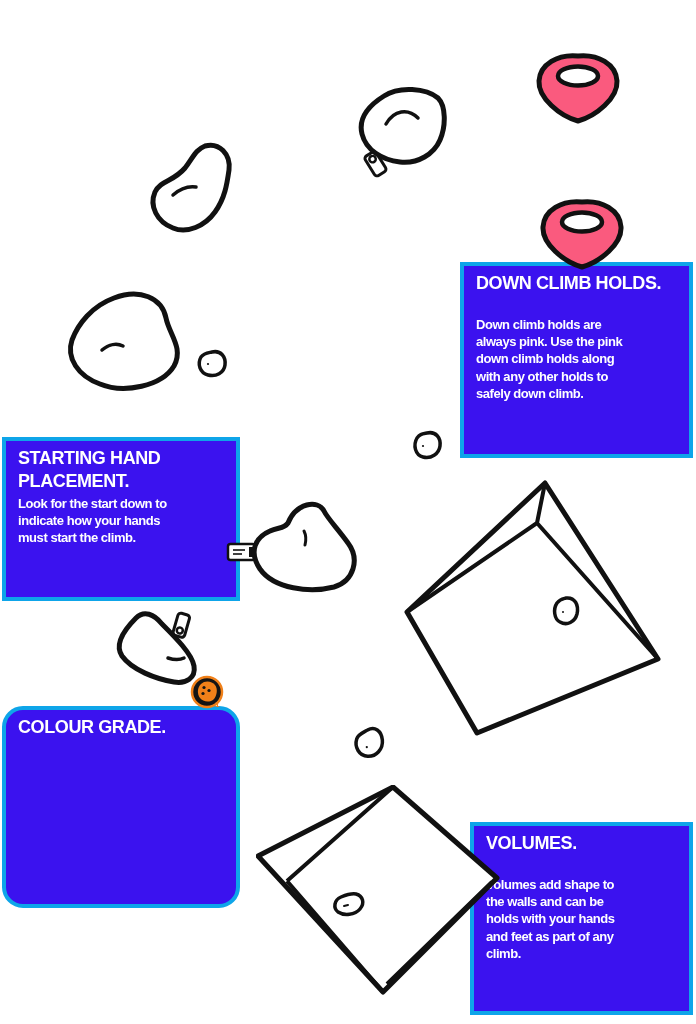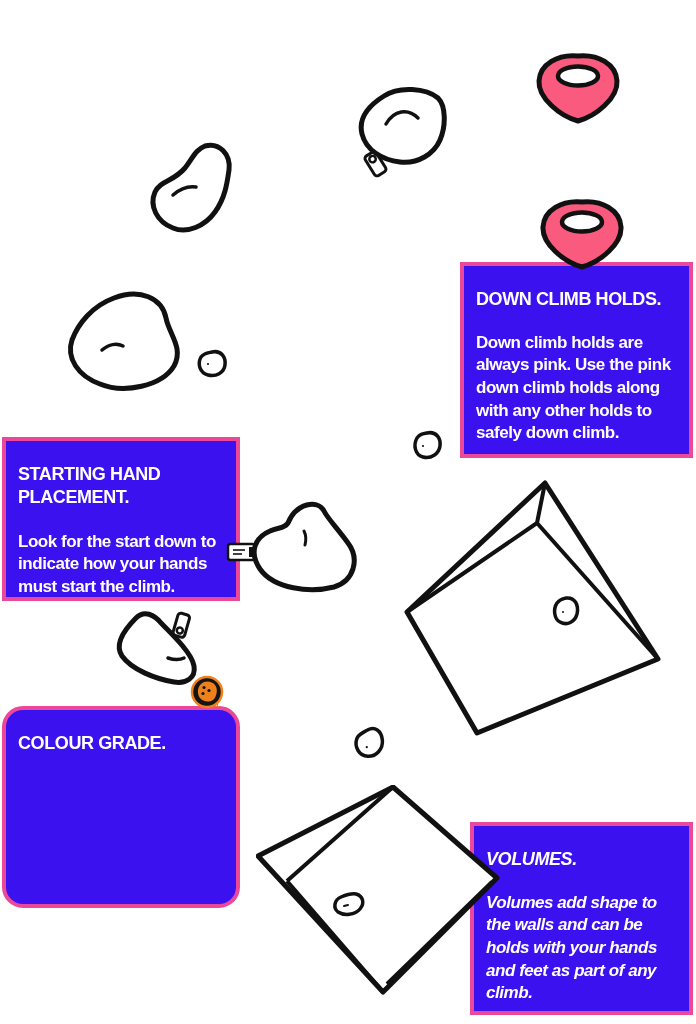--- a/index.html
+++ b/index.html
@@ -1,61 +1,61 @@
 <!DOCTYPE html>
 <html><head>
 <meta charset="utf-8">
 <style>
   html,body{margin:0;padding:0;background:#ffffff;}
   .canvas{
     position:relative;width:696px;height:1024px;overflow:hidden;background:#ffffff;
     font-family:"Liberation Sans","DejaVu Sans",sans-serif;
   }
   .info-box{
-    position:absolute;background:#3B12EF;border:4px solid #ec4899;box-sizing:border-box;
-    color:#ffffff;padding:22px 12px;z-index:1;
+    position:absolute;background:#3B12EF;border:4px solid #0ea5e9;box-sizing:border-box;
+    color:#ffffff;padding:6px 12px;z-index:1;
   }
   .box-title{
     margin:0 0 21px 0;font-size:18px;line-height:1.27;font-weight:700;
     letter-spacing:-0.4px;white-space:pre-line;
   }
   .box-body{
-    margin:0;font-size:17px;line-height:1.33;font-weight:700;
+    margin:0;font-size:13px;line-height:1.33;font-weight:700;
     letter-spacing:-0.45px;white-space:pre-line;
   }
   .illu{position:absolute;z-index:2;}
   svg{display:block;}
 </style>
 </head>
 <body>
 
 <div class="canvas">
 
   <section class="info-box" style="left:460px;top:262px;width:233px;height:196px;">
     <h2 class="box-title">DOWN CLIMB HOLDS.</h2>
     <p class="box-body">Down climb holds are
 always pink. Use the pink
 down climb holds along
 with any other holds to
 safely down climb.</p>
   </section>
 
   <section class="info-box" style="left:2px;top:437px;width:238px;height:164px;">
-    <h2 class="box-title" style="margin-bottom:22px">STARTING HAND
+    <h2 class="box-title" style="margin-bottom:2px">STARTING HAND
 PLACEMENT.</h2>
     <p class="box-body">Look for the start down to
 indicate how your hands
 must start the climb.</p>
   </section>
 
   <section class="info-box" style="left:2px;top:706px;width:238px;height:202px;border-radius:21px;">
     <h2 class="box-title">COLOUR GRADE.</h2>
   </section>
 
-  <section class="info-box" style="left:470px;top:822px;width:223px;height:193px;font-style:italic;">
+  <section class="info-box" style="left:470px;top:822px;width:223px;height:193px;">
     <h2 class="box-title">VOLUMES.</h2>
     <p class="box-body">Volumes add shape to
 the walls and can be
 holds with your hands
 and feet as part of any
 climb.</p>
   </section>
 
   <div class="illu" style="left:533px;top:50px;">
     <svg width="90" height="78" viewBox="0 0 90 78">

